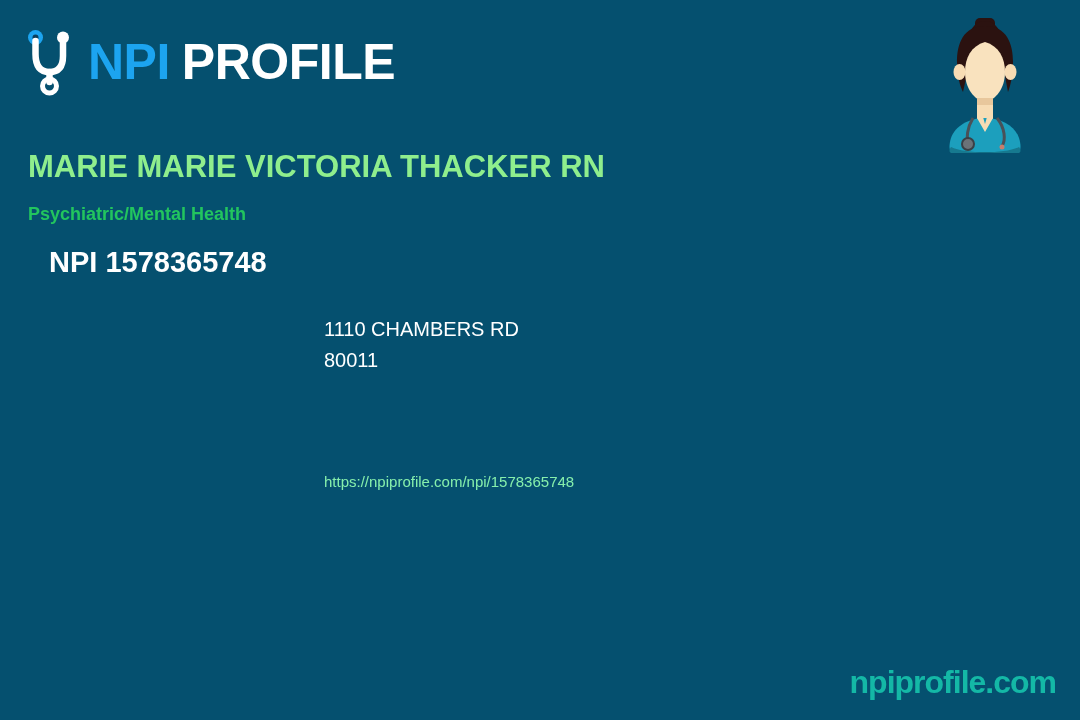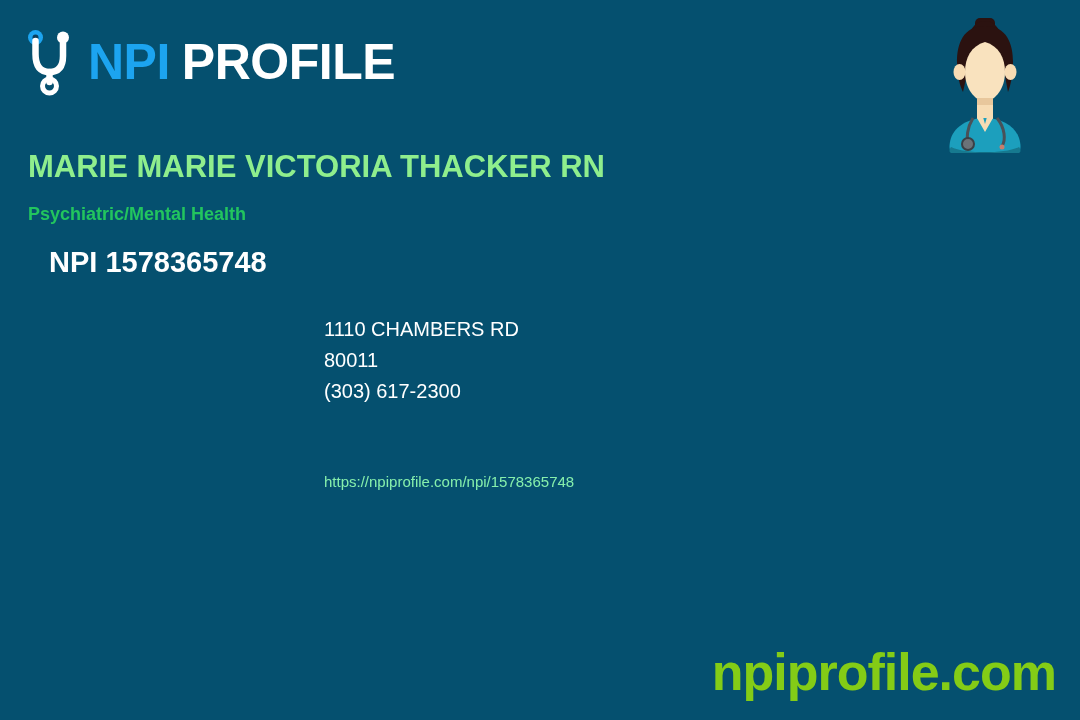--- a/index.html
+++ b/index.html
@@ -102,22 +102,22 @@
     font-size:15px;
     line-height:1.2;
     white-space:nowrap;
   }
 
   
   .footer-brand {
     position:absolute;
     right:24px;
     bottom:22px;
-    color:#84cc16;
-    font-size:52px;
+    color:#14b8a6;
+    font-size:32px;
     font-weight:bold;
     letter-spacing:-1px;
     line-height:1;
     white-space:nowrap;
   }
 
   
   .avatar {
     position:absolute;
     left:935px;
@@ -153,21 +153,20 @@
 
 <h1 class="provider-name">MARIE MARIE VICTORIA THACKER RN</h1>
 
 <div class="provider-specialty">Psychiatric/Mental Health</div>
 
 <div class="provider-npi">NPI 1578365748</div>
 
 <div class="address-block">
   <div>1110 CHAMBERS RD</div>
   <div>80011</div>
-  <div>(303) 617-2300</div>
 </div>
 
 <div class="profile-url">https://npiprofile.com/npi/1578365748</div>
 
 <div class="footer-brand">npiprofile.com</div>
 
 <div class="avatar">
   <svg viewBox="0 0 100 145" xmlns="http://www.w3.org/2000/svg" aria-hidden="true">
 
     <rect x="40" y="4" width="20" height="16" rx="5" fill="#2B1210"></rect>

